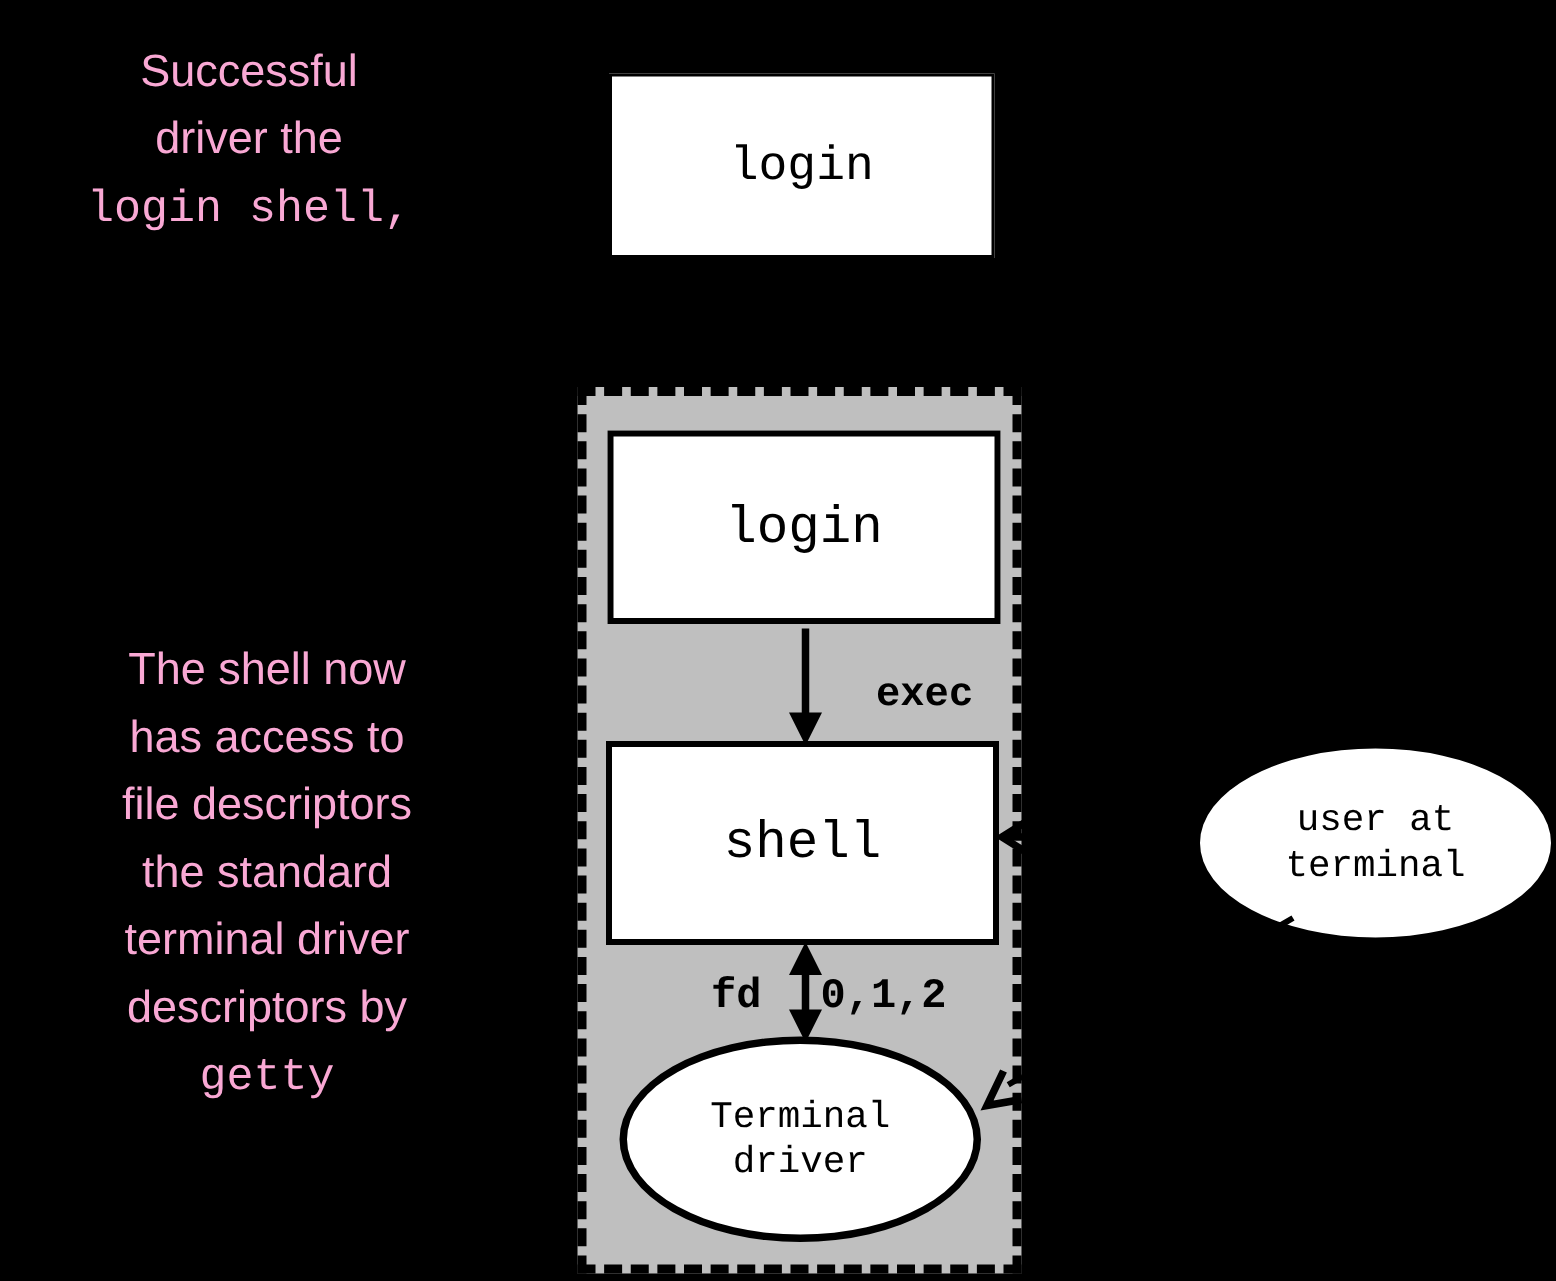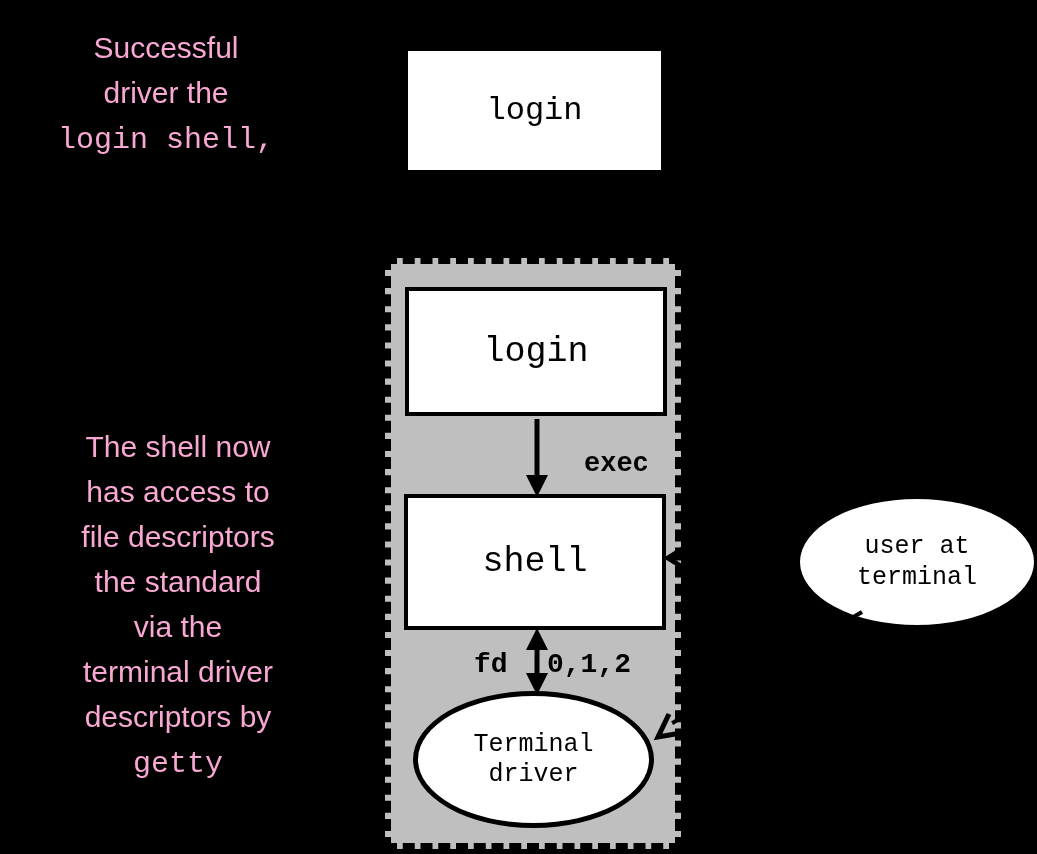--- a/index.html
+++ b/index.html
@@ -82,21 +82,20 @@
   <div><span>Successful</span></div>
   <div><span>driver the</span></div>
   <div><span class="mono">login shell,</span></div>
 </div>
 
 <div class="caption" id="caption-middle">
   <div><span>The shell now</span></div>
   <div><span>has access to</span></div>
   <div><span>file descriptors</span></div>
   <div><span>the standard</span></div>
-  <div><span>via the</span></div>
   <div><span>terminal driver</span></div>
   <div><span>descriptors by</span></div>
   <div><span class="mono">getty</span></div>
 </div>
 
 <div class="node" id="top-login-box">
   <span>login</span>
 </div>
 
 <div id="process-group"></div>

